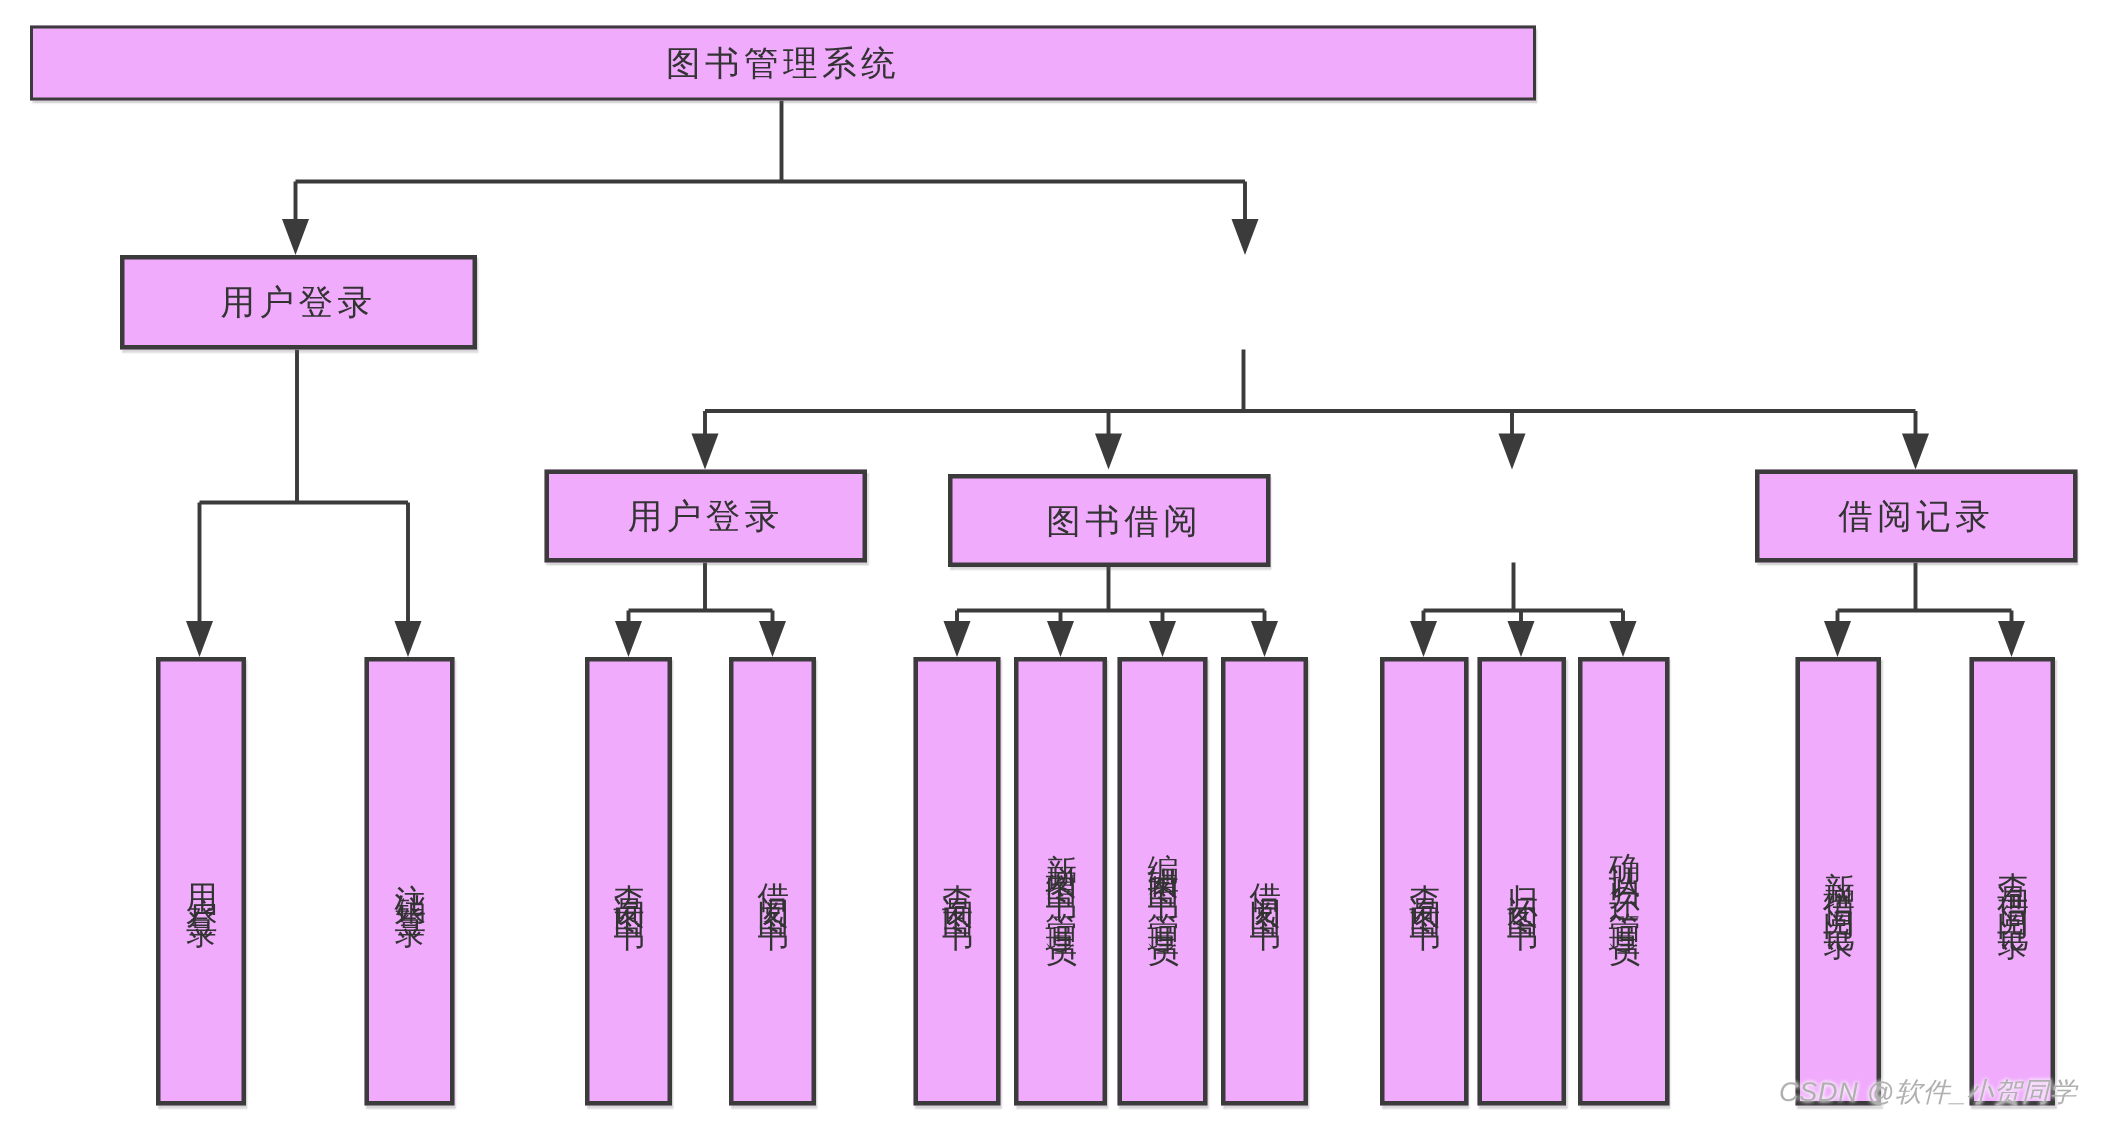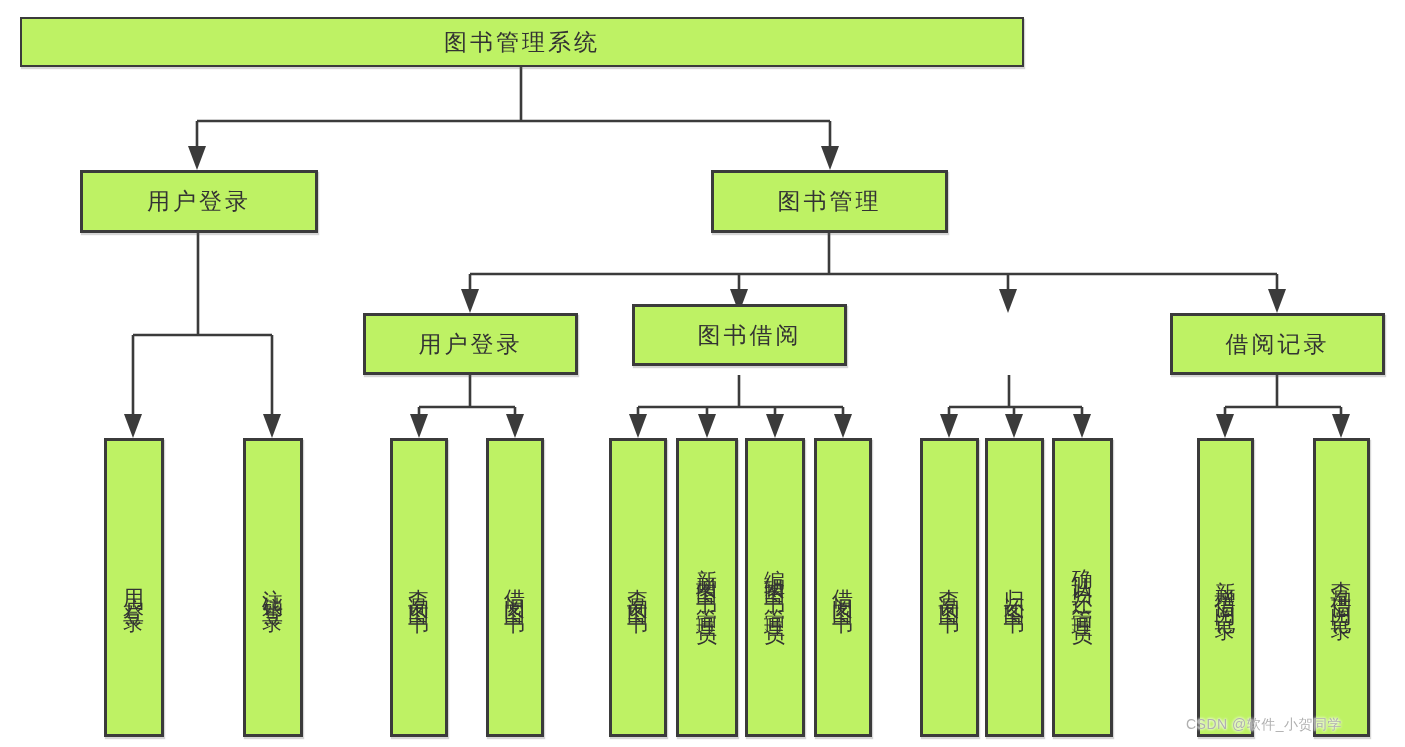--- a/index.html
+++ b/index.html
@@ -8,65 +8,66 @@
     width:1405px;height:747px;
     background:#ffffff;
     overflow:hidden;
     font-family:"Liberation Sans","DejaVu Sans",sans-serif;
   }
   .wires{position:absolute;left:0;top:0;width:1405px;height:747px;}
   .node{
     position:absolute;
     box-sizing:border-box;
     border:3px solid #3b3b3b;
-    background:#bef264;
+    background:#f0abfc;
     display:flex;align-items:center;justify-content:center;
     color:#333333;
     box-shadow:1px 2px 1px rgba(90,90,90,0.25);
   }
   .node.h{font-size:23px;letter-spacing:3px;white-space:nowrap;}
   .node.v{
     writing-mode:vertical-rl;
     text-orientation:mixed;
     font-size:21px;
     letter-spacing:8px;
     line-height:1;
   }
   
   .n-root{left:20px;top:17px;width:1004px;height:50px;border-width:2.5px;}
   .n-login{left:80px;top:170px;width:238px;height:63px;}
   .n-mgmt{left:711px;top:170px;width:237px;height:63px;}
   .n-rec{left:363px;top:313px;width:215px;height:62px;}
-  .n-bor{left:632px;top:304px;width:215px;height:62px;padding-left:20px;}
+  .n-bor{left:632px;top:316px;width:215px;height:62px;padding-left:20px;}
   .n-cur{left:901px;top:313px;width:215px;height:62px;}
   .n-his{left:1170px;top:313px;width:215px;height:62px;}
   
   .leaf{top:438px;height:299px;}
   .l-a1{left:104px;width:60px;}
   .l-a2{left:243px;width:60px;}
   .l-b1{left:390px;width:58px;}
   .l-b2{left:486px;width:58px;}
   .l-c1{left:609px;width:58px;}
   .l-c2{left:676px;width:62px;}
   .l-c3{left:745px;width:60px;}
   .l-c4{left:814px;width:58px;}
   .l-d1{left:920px;width:59px;}
   .l-d2{left:985px;width:59px;}
   .l-d3{left:1052px;width:61px;}
   .l-e1{left:1197px;width:57px;}
   .l-e2{left:1313px;width:57px;}
   .watermark{
     position:absolute;
     left:1186px;top:716px;
-    font-size:14px;
+    font-size:18px;
     letter-spacing:0.5px;
     color:#b0b0b0;
     white-space:nowrap;
     text-shadow:0 0 3px #ffffff,0 0 3px #ffffff;
     z-index:5;
+    font-style:italic;
   }
 </style>
 </head>
 <body>
 
 <div class="page">
 
   <svg class="wires" width="1405" height="747" viewBox="0 0 1405 747">
     <g stroke="#3b3b3b" stroke-width="2.6" fill="none">
       <path d="M521 67 V121 M197 121 H830 M197 121 V150 M830 121 V150"></path>
@@ -99,23 +100,20 @@
       <polygon points="1332,414 1350,414 1341,438"></polygon>
     </g>
   </svg>
 
   <div class="node h n-root">
     <span>图书管理系统</span>
   </div>
 
   <div class="node h n-login">
     <span>用户登录</span>
-  </div>
-  <div class="node h n-mgmt">
-    <span>图书管理</span>
   </div>
 
   <div class="node h n-rec">
     <span>用户登录</span>
   </div>
   <div class="node h n-bor">
     <span>图书借阅</span>
   </div>
   <div class="node h n-his">
     <span>借阅记录</span>

